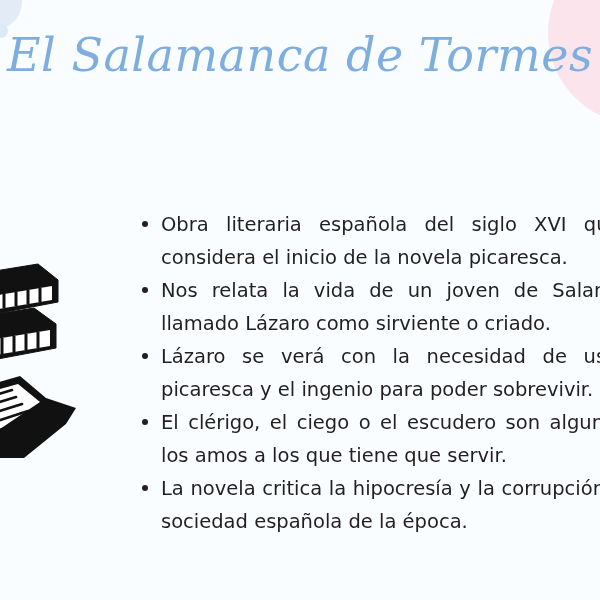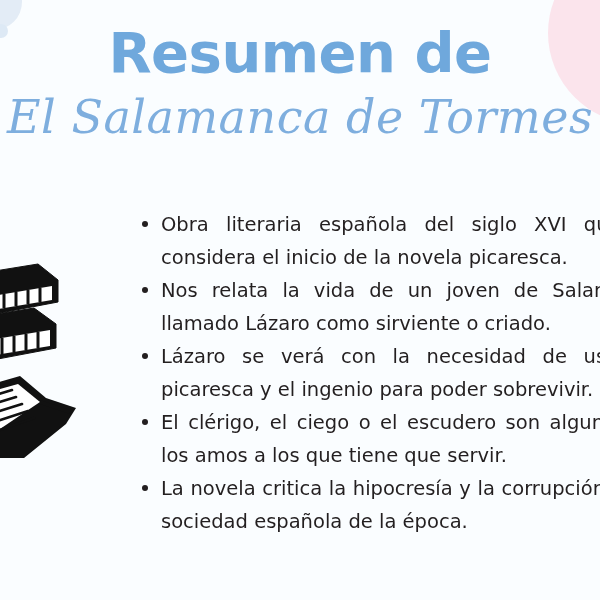--- a/index.html
+++ b/index.html
@@ -184,21 +184,20 @@
         <path d="M-6 179 L74 153"></path>
         <path d="M2 187 L80 160"></path>
       </g>
       <g stroke="#111111" stroke-width="4" fill="none">
         <path d="M86 144 L116 154"></path>
       </g>
     </svg>
   </div>
 
   <div class="title-block">
-    <h1 class="main-title">Resumen de</h1>
     <h2 class="subtitle">El Salamanca de Tormes</h2>
   </div>
 
   <ul class="bullet-list">
     <li class="bullet-item">
       <span class="bullet-marker"></span>
       <span>Obra literaria española del siglo XVI que se considera el inicio de la novela picaresca.</span>
     </li>
     <li class="bullet-item">
       <span class="bullet-marker"></span>

